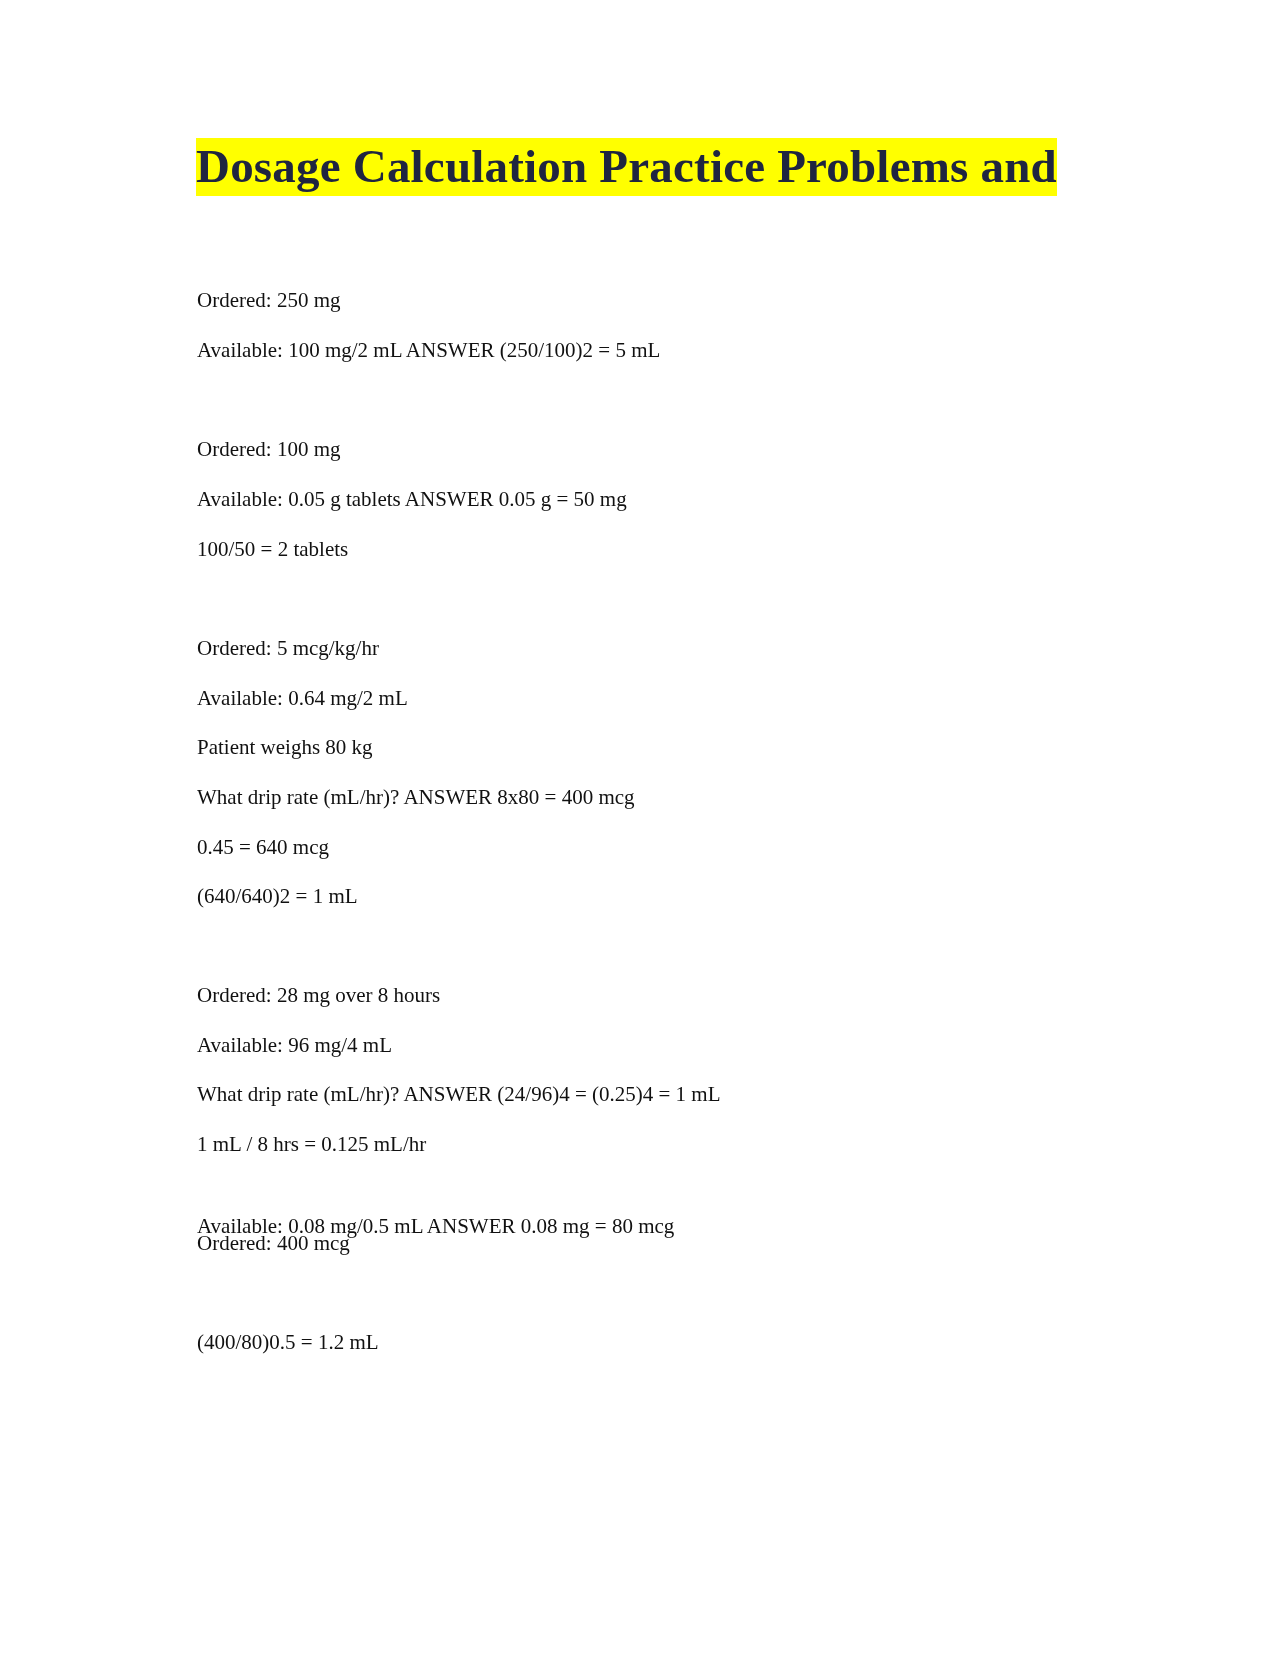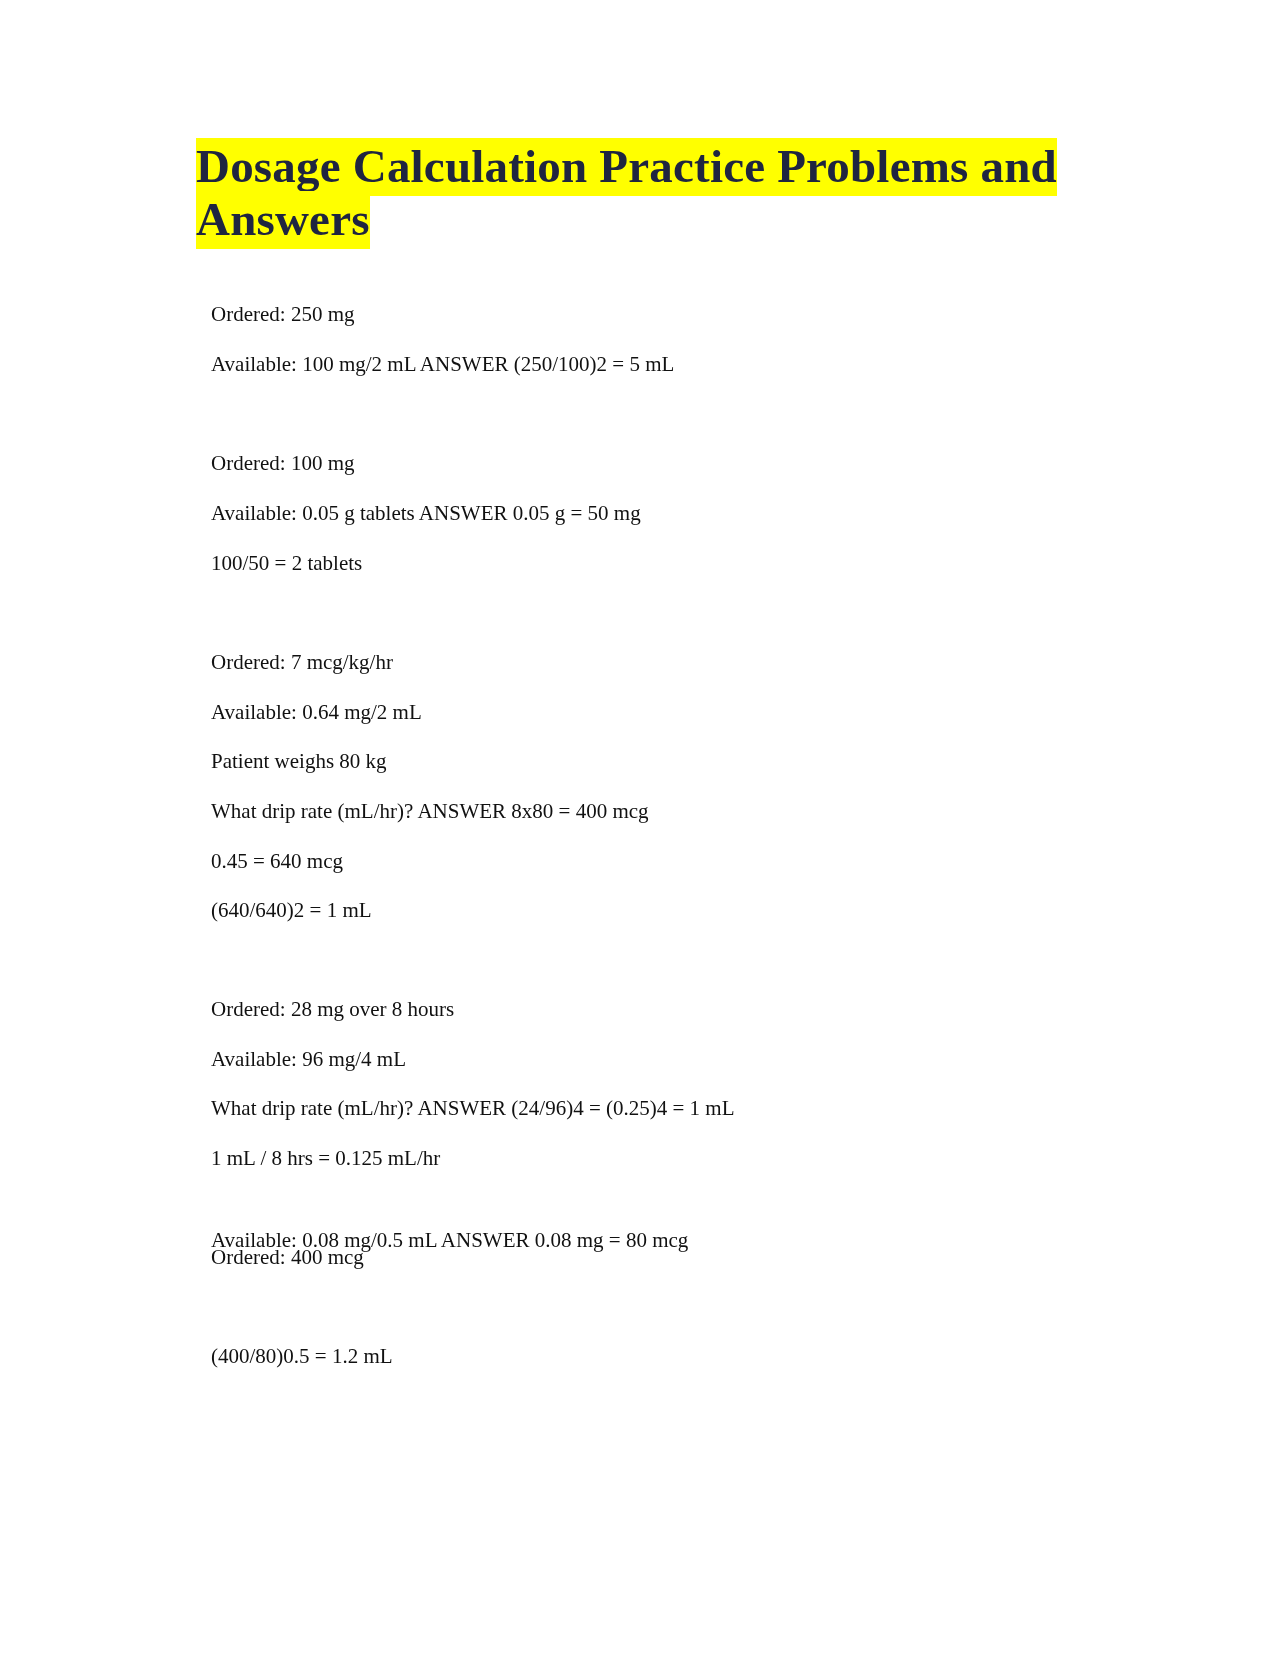--- a/index.html
+++ b/index.html
@@ -35,50 +35,49 @@
     }
     .title .hl {
       background: #ffff00;
       padding: 2px 0 4px 0;
       -webkit-box-decoration-break: clone;
       box-decoration-break: clone;
     }
     .line {
       position: absolute;
       left: 197px;
-      margin: 14px;
+      margin: 0;
       font-size: 21px;
       line-height: 26px;
       white-space: nowrap;
       color: #111111;
     }
   </style>
 </head>
 <body>
 
 <div class="page">
 
   <h1 class="title">
     <span class="hl">Dosage Calculation Practice Problems and</span><br>
-    <span class="hl">Answers</span>
   </h1>
 
   <div>
     <p class="line" style="top:287px">Ordered: 250 mg</p>
     <p class="line" style="top:337px">Available: 100 mg/2 mL ANSWER (250/100)2 = 5 mL</p>
   </div>
 
   <div>
     <p class="line" style="top:436px">Ordered: 100 mg</p>
     <p class="line" style="top:486px">Available: 0.05 g tablets ANSWER 0.05 g = 50 mg</p>
     <p class="line" style="top:536px">100/50 = 2 tablets</p>
   </div>
 
   <div>
-    <p class="line" style="top:635px">Ordered: 7 mcg/kg/hr</p>
+    <p class="line" style="top:635px">Ordered: 5 mcg/kg/hr</p>
     <p class="line" style="top:685px">Available: 0.64 mg/2 mL</p>
     <p class="line" style="top:734px">Patient weighs 80 kg</p>
     <p class="line" style="top:784px">What drip rate (mL/hr)? ANSWER 8x80 = 400 mcg</p>
     <p class="line" style="top:834px">0.45 = 640 mcg</p>
     <p class="line" style="top:883px">(640/640)2 = 1 mL</p>
   </div>
 
   <div>
     <p class="line" style="top:982px">Ordered: 28 mg over 8 hours</p>
     <p class="line" style="top:1032px">Available: 96 mg/4 mL</p>

